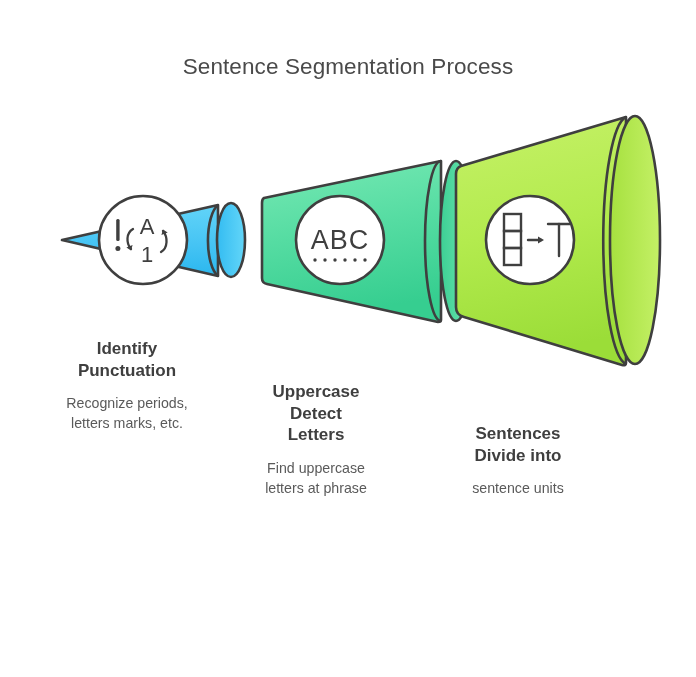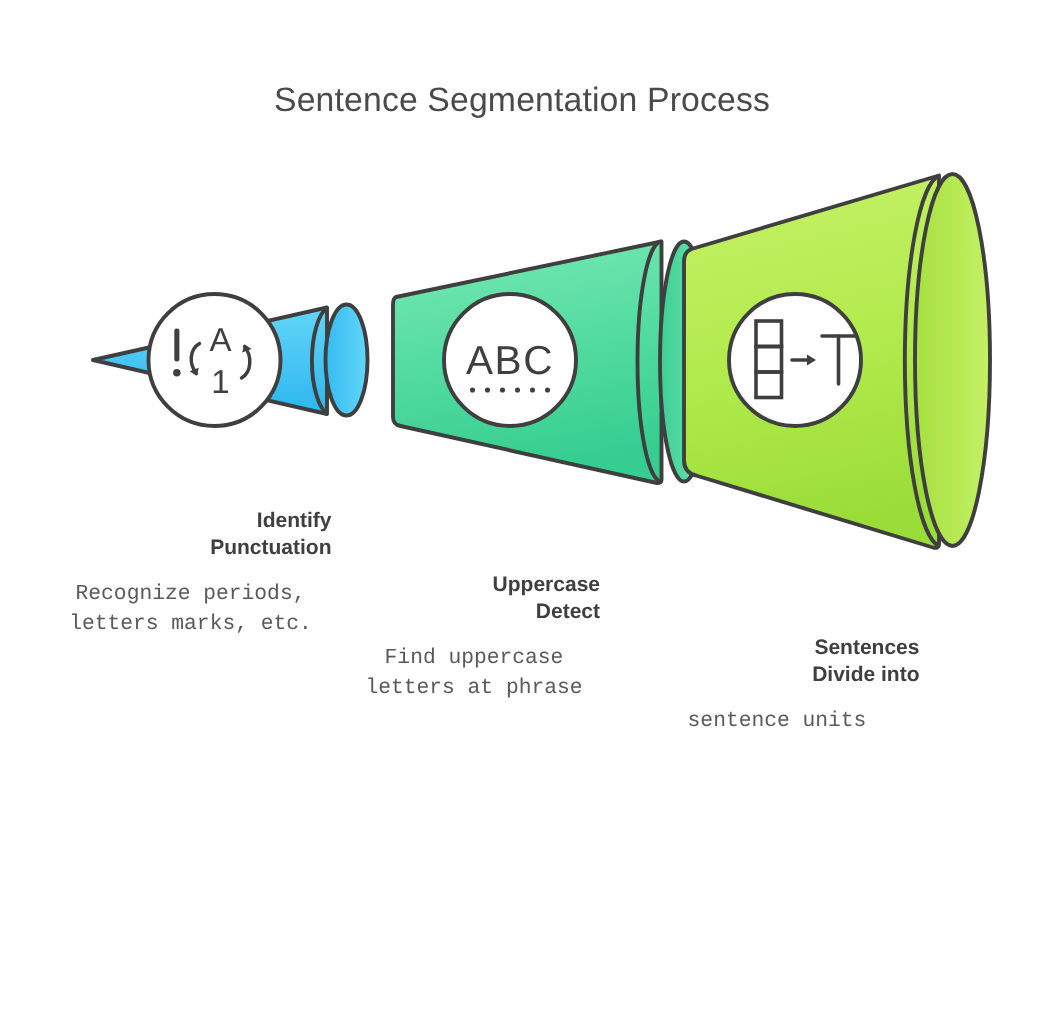--- a/index.html
+++ b/index.html
@@ -46,34 +46,32 @@
     height: 677px;
     overflow: visible;
   }
 
   
   .stage-caption {
     position: absolute;
     text-align: center;
   }
   .stage-caption .stage-title {
-    font-size: 14px;
+    font-size: 17px;
     font-weight: bold;
     color: #3f3f3f;
     line-height: 1.27;
     margin: 0;
-    text-align: right;
   }
   .stage-caption .stage-desc {
     font-size: 14.2px;
     font-weight: 400;
     color: #5a5a5a;
     line-height: 1.42;
     margin: 12px 0 0 0;
-    font-family: Liberation Mono, monospace;
   }
 
   #caption-0 { left: 33px;  top: 338px; width: 188px; }
   #caption-1 { left: 232px; top: 381px; width: 168px; }
   #caption-2 { left: 423px; top: 423px; width: 190px; }
 </style>
 </head>
 <body>
 
 <div id="diagram-root">
@@ -208,20 +206,21 @@
     <div class="stage-desc">
       <div>Recognize periods,</div>
       <div>letters marks, etc.</div>
     </div>
   </div>
 
   <div class="stage-caption" id="caption-1">
     <div class="stage-title">
       <div>Uppercase</div>
       <div>Detect</div>
+      <div>Letters</div>
     </div>
     <div class="stage-desc">
       <div>Find uppercase</div>
       <div>letters at phrase</div>
     </div>
   </div>
 
   <div class="stage-caption" id="caption-2">
     <div class="stage-title">
       <div>Sentences</div>

